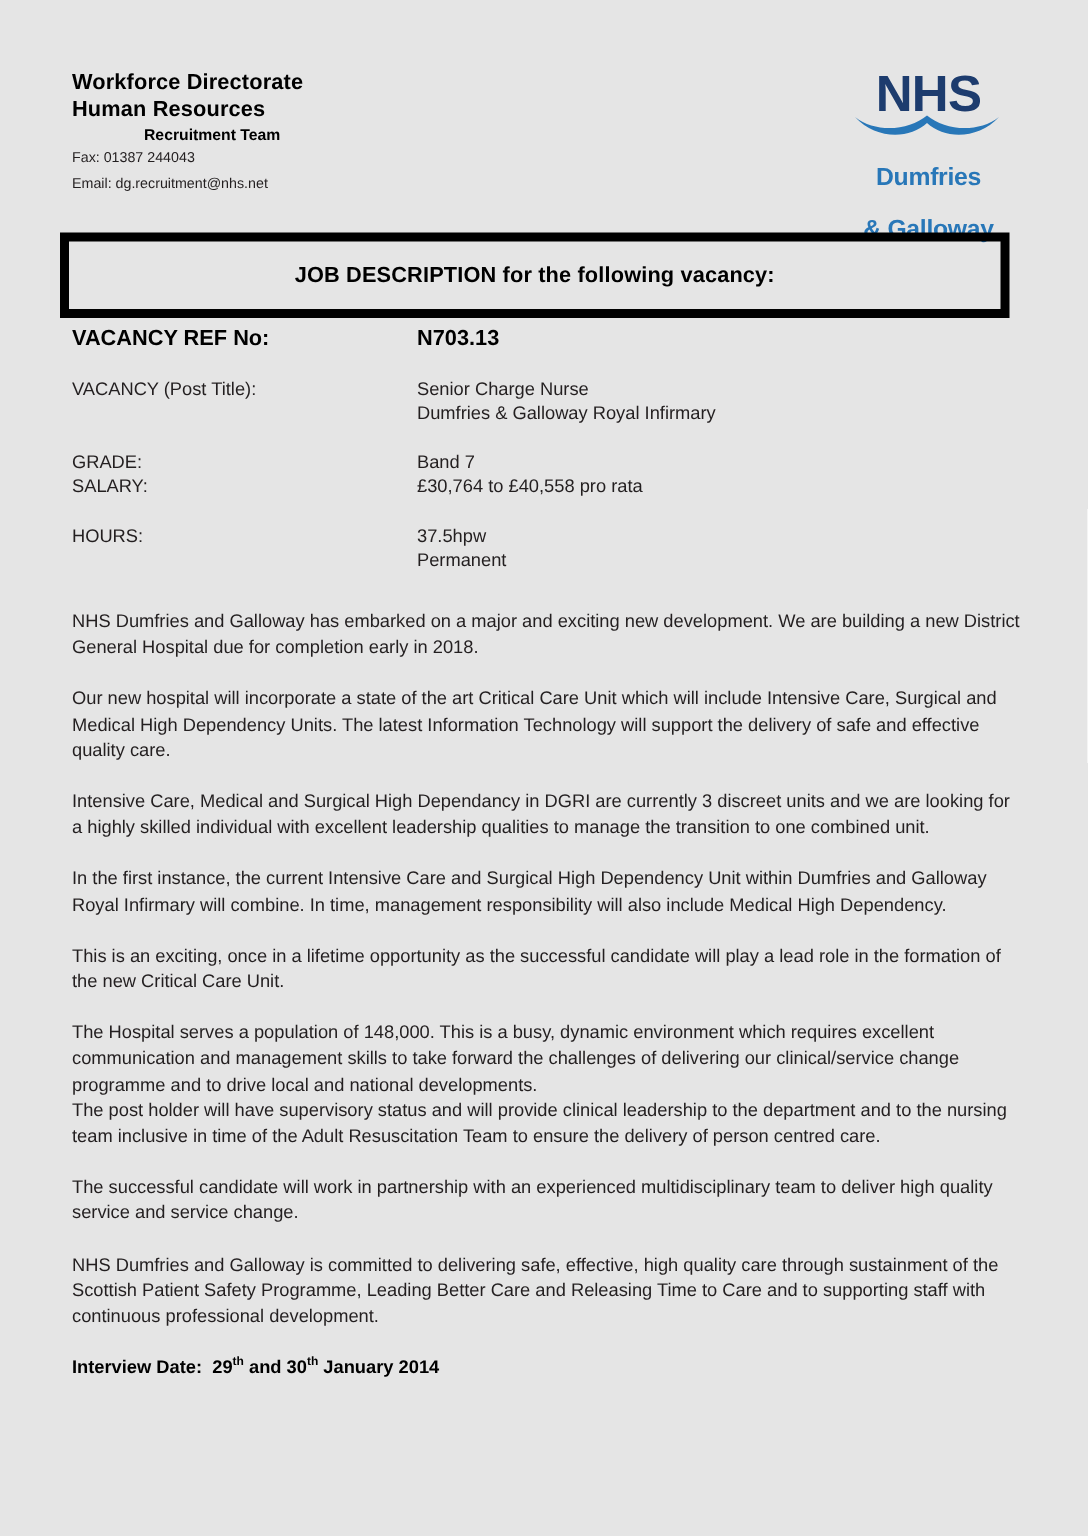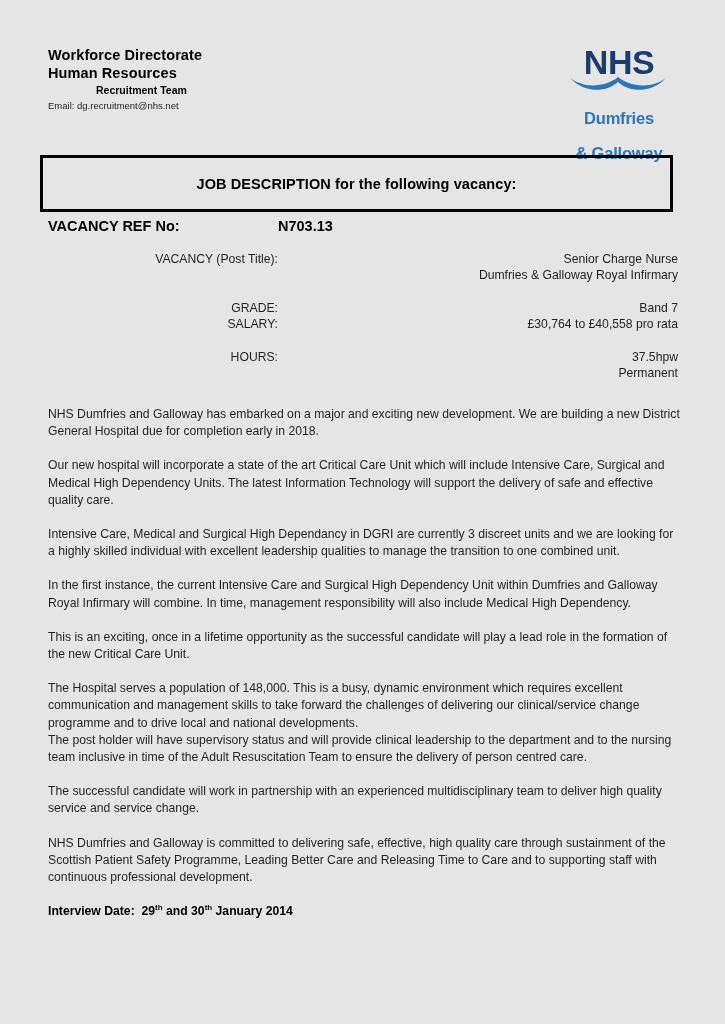--- a/index.html
+++ b/index.html
@@ -74,21 +74,21 @@
     letter-spacing: -0.2px;
   }
 
   
   .title-box {
     position: absolute;
     left: 40px;
     top: 155px;
     width: 633px;
     height: 57px;
-    border: 3px solid #000000;
+    border: 6px solid #000000;
     box-sizing: border-box;
     display: flex;
     align-items: center;
     justify-content: center;
   }
   .title-box-text {
     font-size: 14.5px;
     font-weight: bold;
     color: #000000;
     letter-spacing: 0.1px;
@@ -116,34 +116,33 @@
   }
 
   
   .details {
     position: absolute;
     left: 48px;
     top: 251px;
     width: 630px;
     font-size: 12.2px;
     line-height: 16.3px;
-    text-align: right;
   }
   .detail-row {
     display: flex;
     align-items: flex-start;
   }
   .detail-row .d-label {
     width: 230px;
     flex: 0 0 230px;
   }
   .detail-row .d-value {
     flex: 1 1 auto;
   }
-  .d-value div { white-space: nowrap; margin-left: 44px; }
+  .d-value div { white-space: nowrap; }
   .row-gap { height: 16.3px; }
 
   
   .body-copy {
     position: absolute;
     left: 48px;
     top: 406px;
     width: 632px;
     font-size: 12.2px;
     line-height: 17.2px;
@@ -170,20 +169,21 @@
 </style>
 </head>
 <body>
 
 <div class="page">
 
   <div class="letterhead">
     <div class="lh-line1">Workforce Directorate</div>
     <div class="lh-line2">Human Resources</div>
     <div class="lh-line3">Recruitment Team</div>
+    <div class="lh-contact">Fax: 01387 244043</div>
     <div class="lh-contact">Email: dg.recruitment@nhs.net</div>
   </div>
 
   <div class="nhs-logo">
     <svg width="122" height="48" viewBox="0 0 122 48">
       <text x="61" y="30" text-anchor="middle" font-family="Liberation Sans, sans-serif" font-size="34" font-weight="bold" fill="#1d3c6e" letter-spacing="-0.5">NHS</text>
       <path d="M12 34 C26 49 48 49 60 38 C72 49 94 49 108 34 C94 45 72 43 60 33 C48 43 26 45 12 34 Z" fill="#2877b8"></path>
     </svg>
     <div class="nhs-sub">Dumfries</div>
     <div class="nhs-sub">&amp; Galloway</div>

